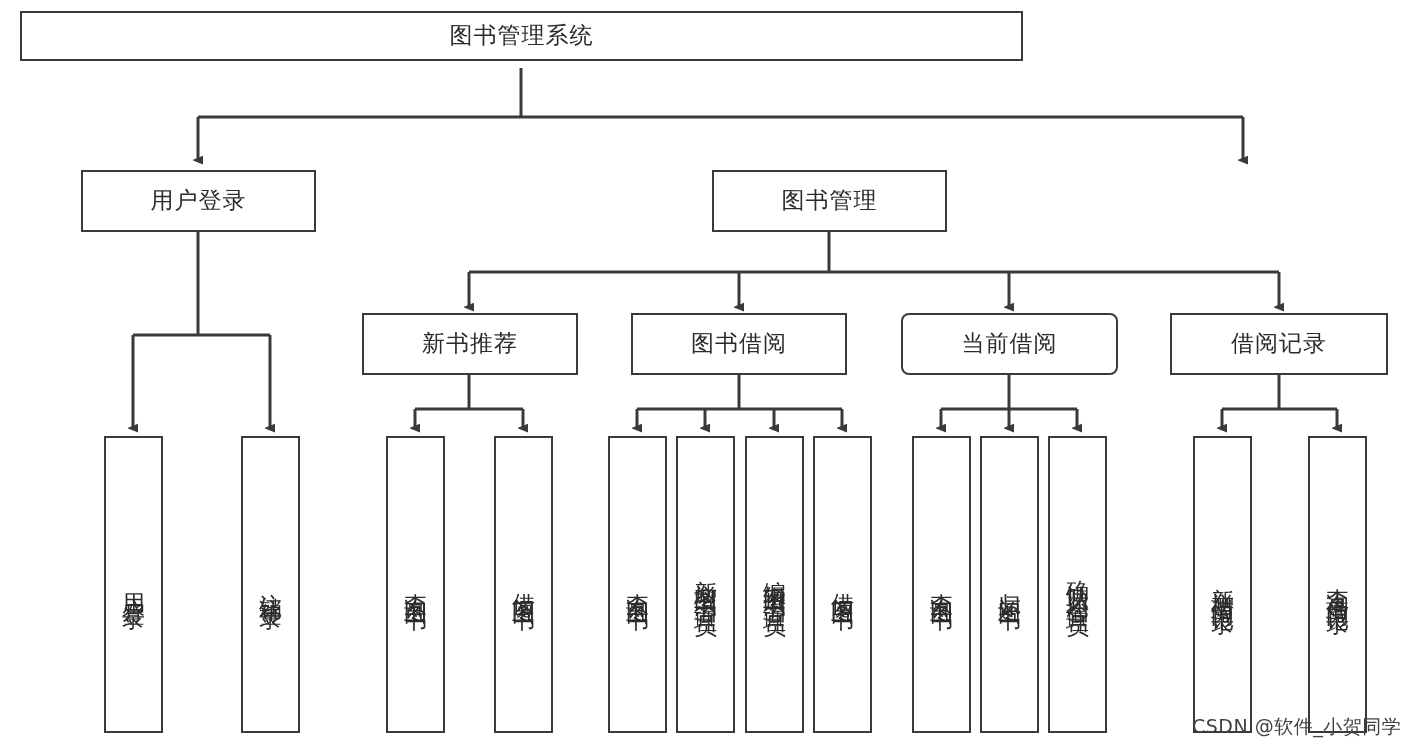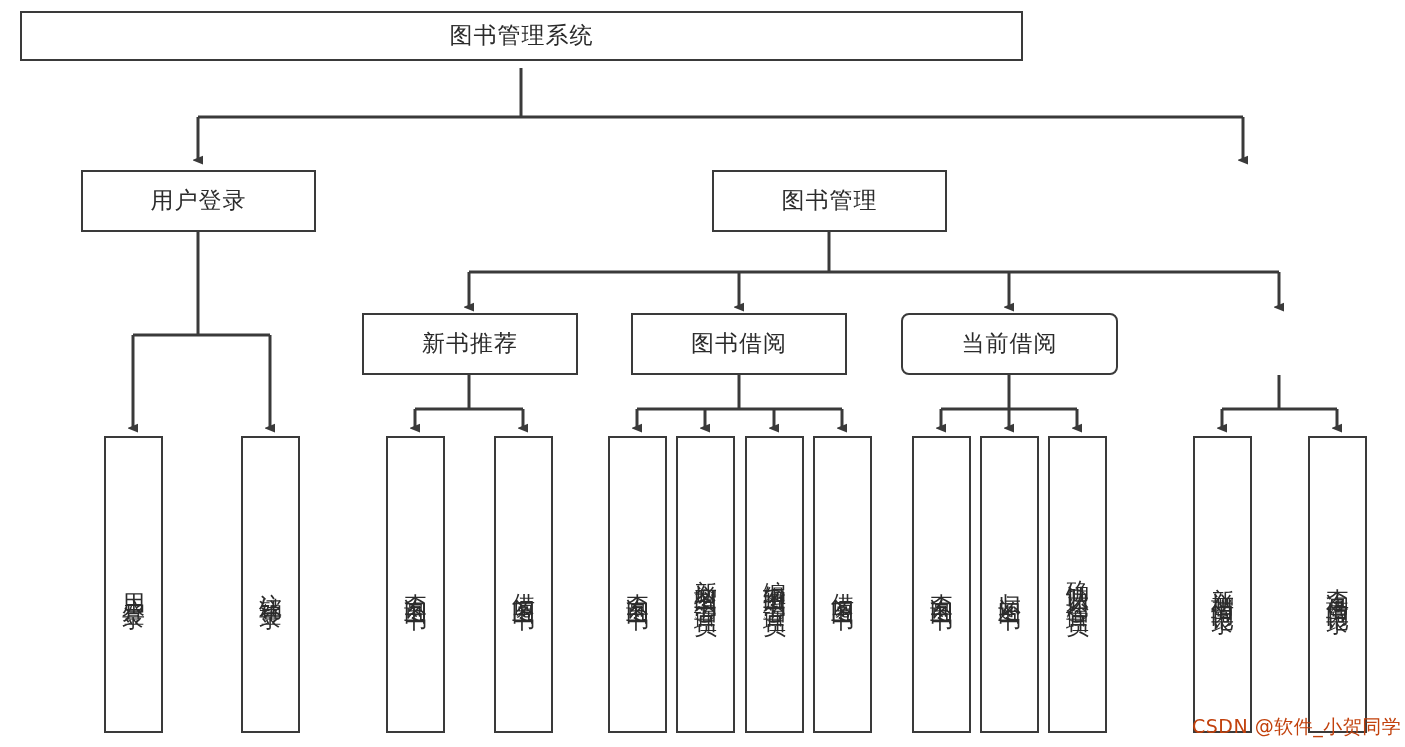--- a/index.html
+++ b/index.html
@@ -41,21 +41,21 @@
   .node.v .vtext{
     writing-mode:vertical-rl;
     text-orientation:upright;
     letter-spacing:5px;
     line-height:1;
     white-space:nowrap;
   }
   .node .htext{ white-space:nowrap; }
   .watermark{
     position:absolute;
-    color:#c2410c;
+    color:#404040;
     font-size:19px;
     letter-spacing:0.5px;
     white-space:nowrap;
     user-select:none;
   }
 </style>
 </head>
 <body>
 
 <div id="stage">
@@ -123,20 +123,23 @@
 
   <div class="node h" style="left:362px; top:313px; width:216px; height:62px;">
     <span class="htext">新书推荐</span>
   </div>
   <div class="node h" style="left:631px; top:313px; width:216px; height:62px;">
     <span class="htext">图书借阅</span>
   </div>
   <div class="node h" style="left:901px; top:313px; width:217px; height:62px;border-radius:8px;">
     <span class="htext">当前借阅</span>
   </div>
+  <div class="node h" style="left:1170px; top:313px; width:218px; height:62px;">
+    <span class="htext">借阅记录</span>
+  </div>
 
   <div class="node v" style="left:104px; top:436px; width:59px; height:297px;">
     <span class="vtext">用户登录</span>
   </div>
   <div class="node v" style="left:241px; top:436px; width:59px; height:297px;">
     <span class="vtext">注销登录</span>
   </div>
 
   <div class="node v" style="left:386px; top:436px; width:59px; height:297px;">
     <span class="vtext">查询图书</span>

